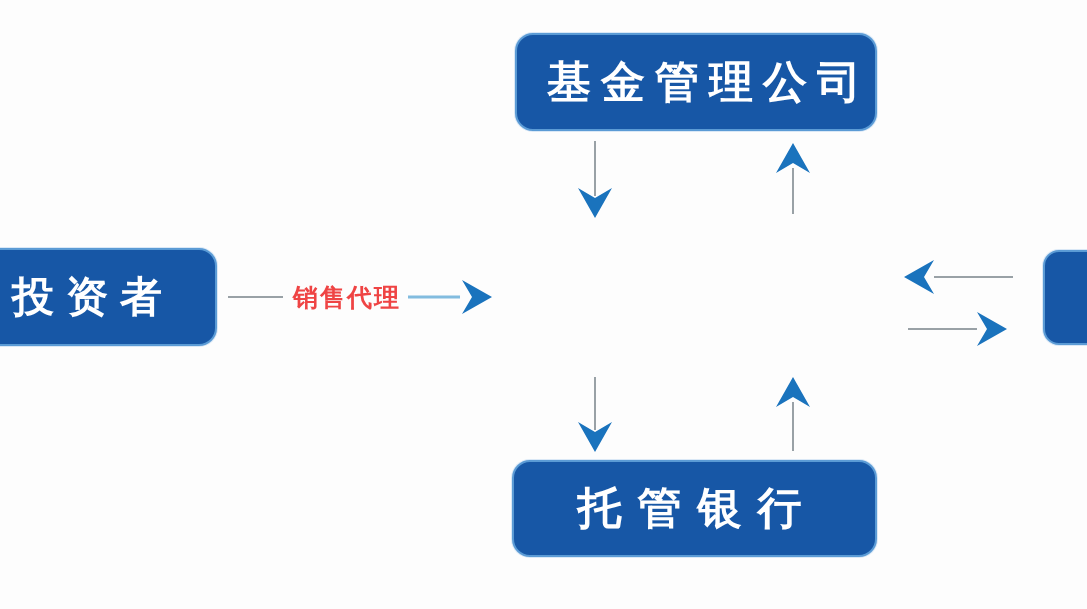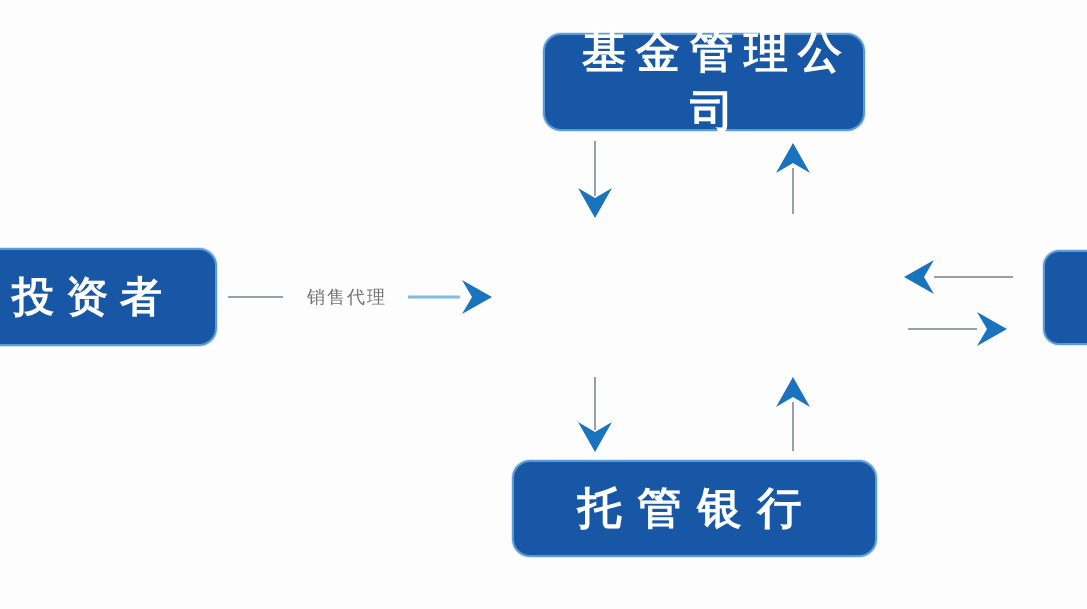--- a/index.html
+++ b/index.html
@@ -23,22 +23,22 @@
     border-radius: 18px;
     color: #ffffff;
     font-weight: bold;
     display: flex;
     align-items: center;
     justify-content: center;
     text-align: center;
     box-shadow: 0 0 0 1px rgba(190, 215, 240, 0.55);
   }
   #node-fund-management {
-    left: 515px; top: 33px; width: 322px; height: 98px;
-    font-size: 44px; letter-spacing: 10px; padding-left: 26px; margin-left: 28px;
+    left: 515px; top: 33px; width: 362px; height: 98px;
+    font-size: 44px; letter-spacing: 10px; padding-left: 26px;
   }
   #node-fund {
     left: 514px; top: 227px; width: 364px; height: 142px;
     flex-direction: column;
     font-size: 41px; letter-spacing: 6px; padding-left: 6px;
     line-height: 1.38;
   }
   #node-custodian {
     left: 512px; top: 460px; width: 365px; height: 97px;
     font-size: 44px; letter-spacing: 16px; padding-left: 6px;
@@ -58,22 +58,22 @@
     width: 1087px; height: 609px;
     pointer-events: none;
   }
   .stem { stroke: #99a1a6; stroke-width: 2; fill: none; }
   .stem-blue { stroke: #82bcdf; stroke-width: 3; fill: none; }
   .head { fill: #1a73bd; stroke: none; }
   #edge-label-sales {
     position: absolute;
     left: 286px; top: 281px; width: 122px; height: 32px;
     display: flex; align-items: center; justify-content: center;
-    font-size: 18px; font-weight: normal;
-    color: #737373; letter-spacing: 2px;
+    font-size: 25px; font-weight: bold;
+    color: #ef4444; letter-spacing: 2px;
   }
 </style>
 </head>
 <body>
 
 <div id="canvas">
 
   <div class="node" id="node-fund-management">
     <span>基金管理公司</span>
   </div>

